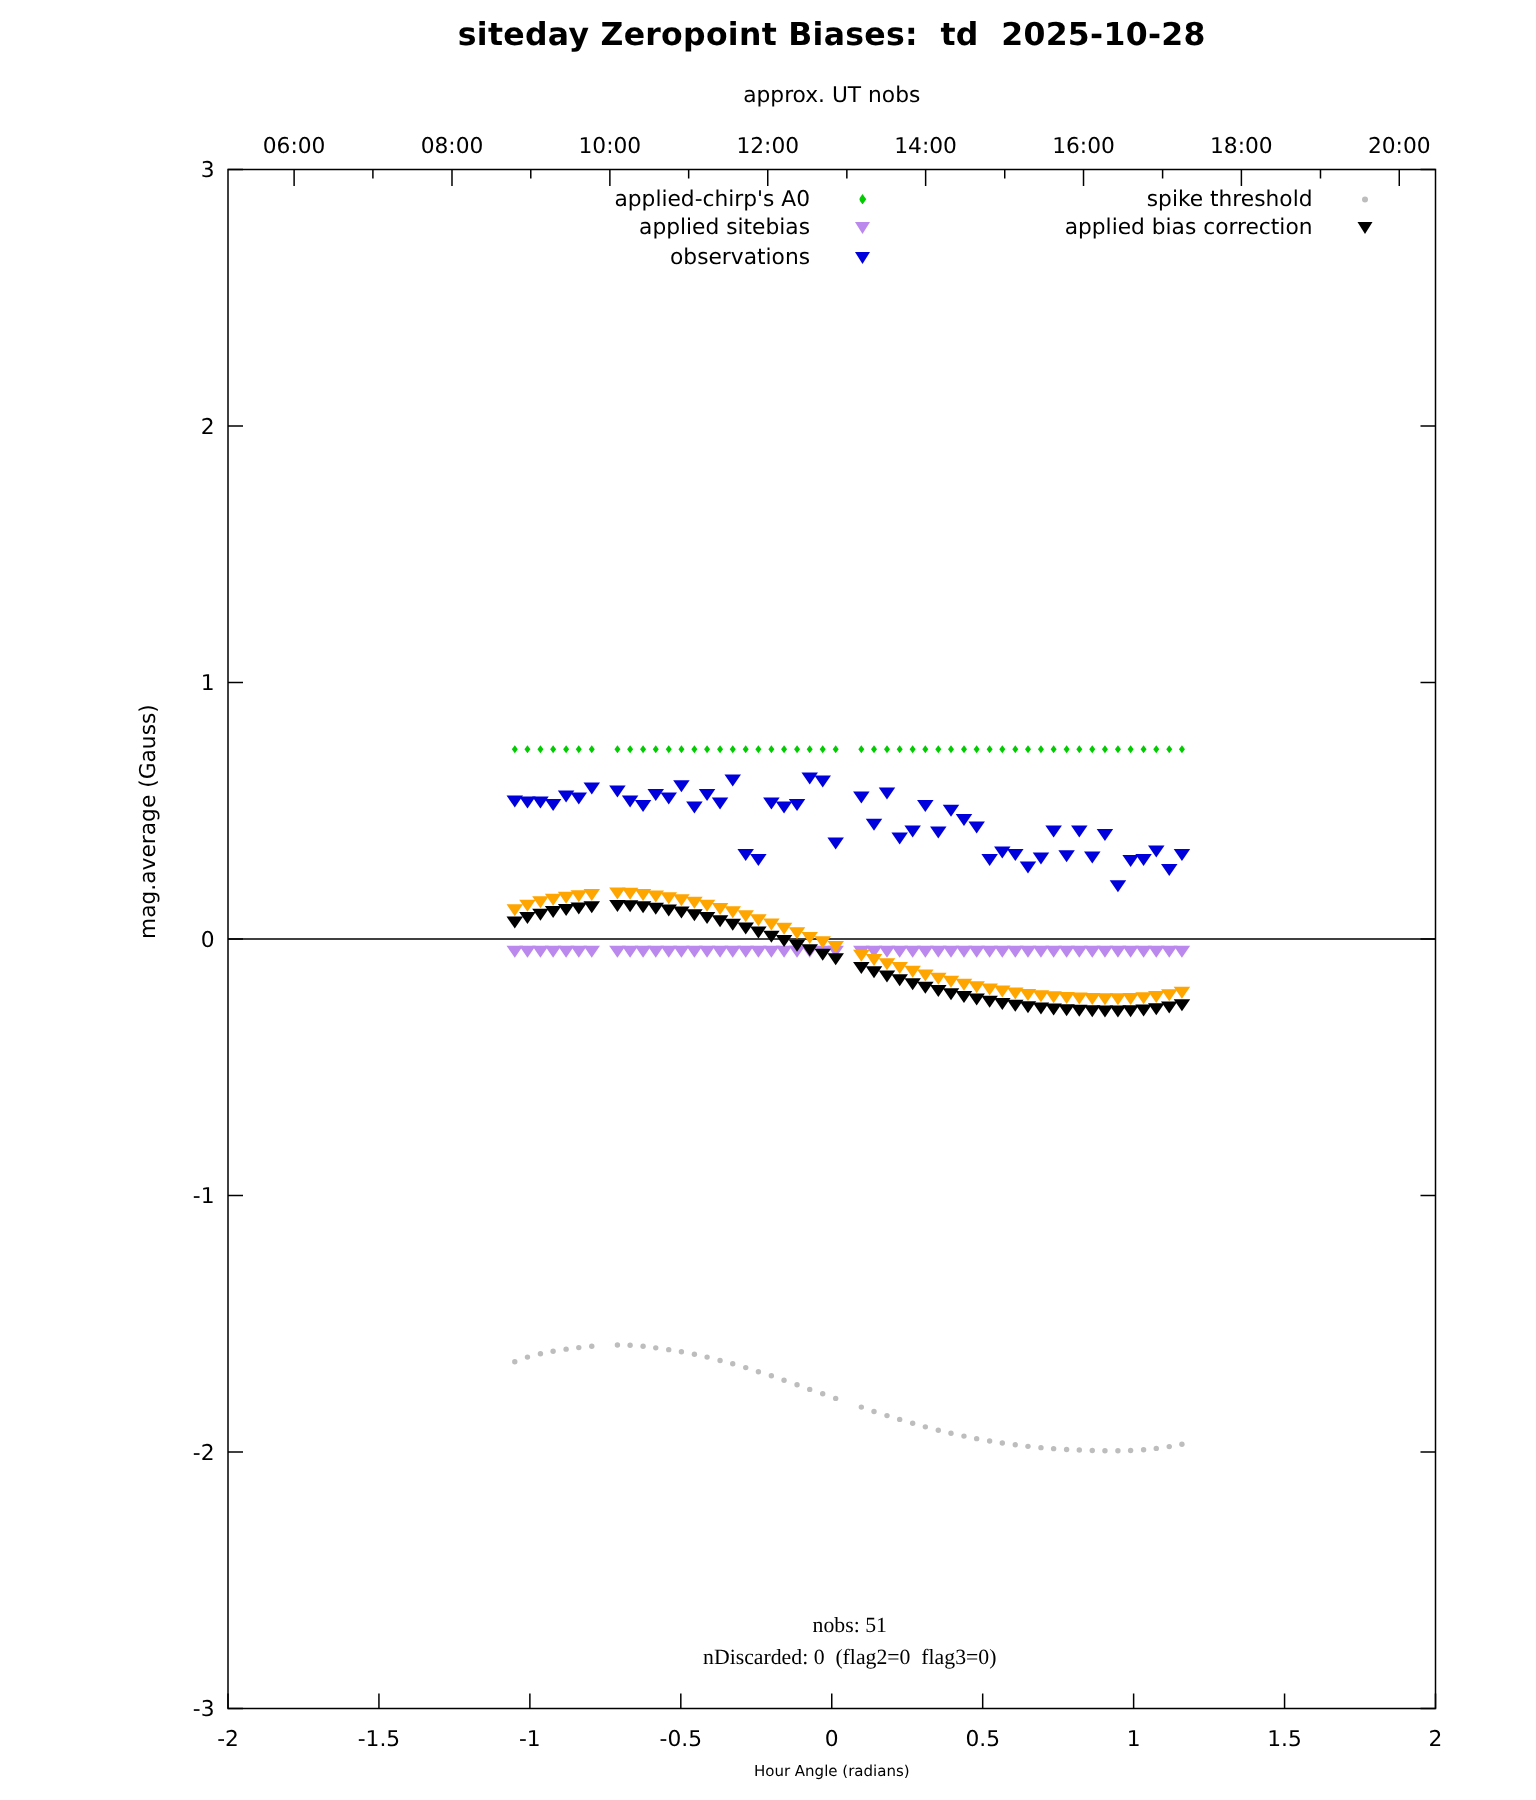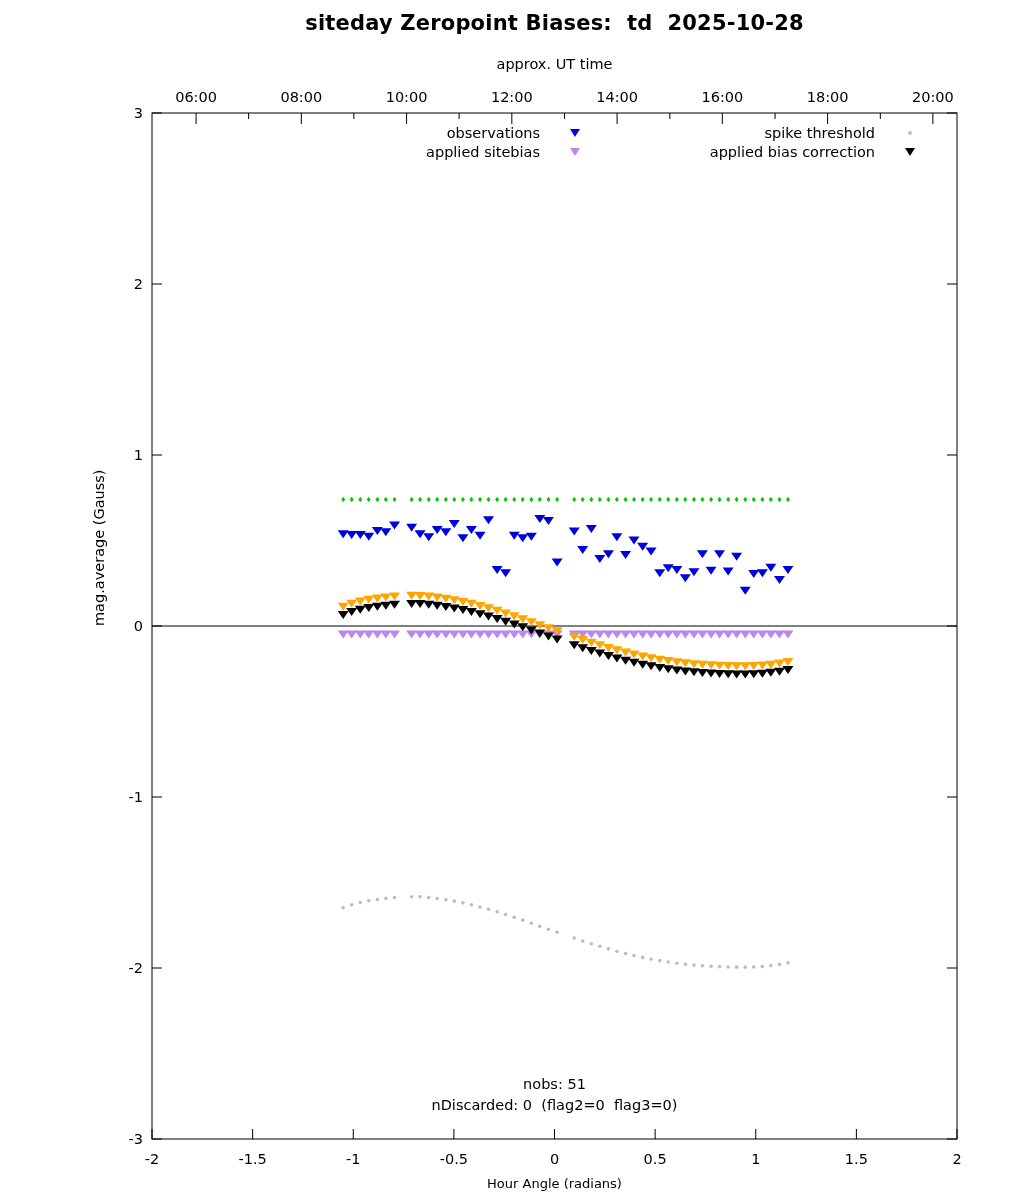--- a/index.html
+++ b/index.html
@@ -2,43 +2,43 @@
 <html><head>
 <meta charset="utf-8">
 <style>
   html,body{margin:0;padding:0;background:#ffffff;}
   #window{position:relative;width:1024px;height:1200px;background:#ffffff;
     font-family:"DejaVu Sans","Liberation Sans",sans-serif;color:#000;padding-left:24px;}
   .pre{white-space:pre;}
   #chart-title{position:absolute;top:11px;left:152px;width:805px;text-align:center;
     font-size:21px;font-weight:bold;letter-spacing:0.2px;}
   #top-axis-title{position:absolute;top:56px;left:152px;width:805px;text-align:center;font-size:14.5px;}
-  #x-axis-title{position:absolute;top:1176px;left:152px;width:805px;text-align:center;font-size:13px;}
+  #x-axis-title{position:absolute;top:1176px;left:152px;width:805px;text-align:center;font-size:10px;}
   #y-axis-title{position:absolute;top:626px;left:99px;width:0;height:0;font-size:14.5px;}
   #y-axis-title span{display:block;white-space:nowrap;transform:translate(-50%,-50%) rotate(-90deg);}
   #plot-svg{position:absolute;top:0;left:0;}
   #plot-svg text{font-family:"DejaVu Sans","Liberation Sans",sans-serif;font-size:14.5px;fill:#000;}
   .legend{position:absolute;top:0;left:0;font-size:14.5px;}
   .legend-col{position:absolute;top:123px;}
   .legend-row{display:flex;align-items:center;height:19.5px;}
   .legend-label{flex:1;text-align:right;white-space:pre;}
   .legend-marker-cell{width:70px;display:flex;justify-content:center;align-items:center;}
   .tri{width:0;height:0;border-left:5.5px solid transparent;border-right:5.5px solid transparent;border-top:8px solid #000;}
   .dotd{width:5px;height:7px;clip-path:polygon(50% 0,100% 50%,50% 100%,0 50%);}
   .dotc{width:4px;height:4px;border-radius:50%;}
-  .annotations{position:absolute;top:1074px;left:152px;width:805px;text-align:center;
-    font-size:14.5px;line-height:21px;}
+  .annotations{position:absolute;top:1074px;left:164px;width:805px;text-align:center;
+    font-size:14.5px;line-height:21px;font-family:Liberation Serif, serif;}
 </style>
 </head>
 <body>
 
 <div id="window">
 
   <div id="chart-title" class="pre">siteday Zeropoint Biases:  td  2025-10-28</div>
-  <div id="top-axis-title">approx. UT time</div>
+  <div id="top-axis-title">approx. UT nobs</div>
 
   <svg id="plot-svg" width="1024" height="1200">
       <rect x="152" y="113" width="805" height="1026" fill="none" stroke="#000" stroke-width="1"></rect>
       <line x1="152" y1="626" x2="957" y2="626" stroke="#000" stroke-width="1"></line>
       <g>
         <line x1="152" y1="113" x2="162" y2="113" stroke="#000"></line>
         <line x1="957" y1="113" x2="947" y2="113" stroke="#000"></line>
         <text x="143" y="118" text-anchor="end">3</text>
         <line x1="152" y1="284" x2="162" y2="284" stroke="#000"></line>
         <line x1="957" y1="284" x2="947" y2="284" stroke="#000"></line>
@@ -424,29 +424,35 @@
       </g>
     </svg>
 
   <div id="y-axis-title">
     <span>mag.average (Gauss)</span>
   </div>
 
   <div class="legend">
     <div class="legend-col" style="left:152px;width:458px;">
       <div class="legend-row">
-        <span class="legend-label">observations</span>
+        <span class="legend-label">applied-chirp's A0</span>
         <span class="legend-marker-cell">
-            <span class="tri" style="border-top-color: rgb(0, 0, 221);"></span>
+            <span class="dotd" style="background: rgb(0, 204, 0);"></span>
           </span>
       </div>
       <div class="legend-row">
         <span class="legend-label">applied sitebias</span>
         <span class="legend-marker-cell">
             <span class="tri" style="border-top-color: rgb(187, 136, 238);"></span>
+          </span>
+      </div>
+      <div class="legend-row">
+        <span class="legend-label">observations</span>
+        <span class="legend-marker-cell">
+            <span class="tri" style="border-top-color: rgb(0, 0, 221);"></span>
           </span>
       </div>
     </div>
     <div class="legend-col" style="left:520px;width:425px;">
       <div class="legend-row">
         <span class="legend-label">spike threshold</span>
         <span class="legend-marker-cell">
             <span class="dotc" style="background: rgb(189, 189, 189);"></span>
           </span>
       </div>

